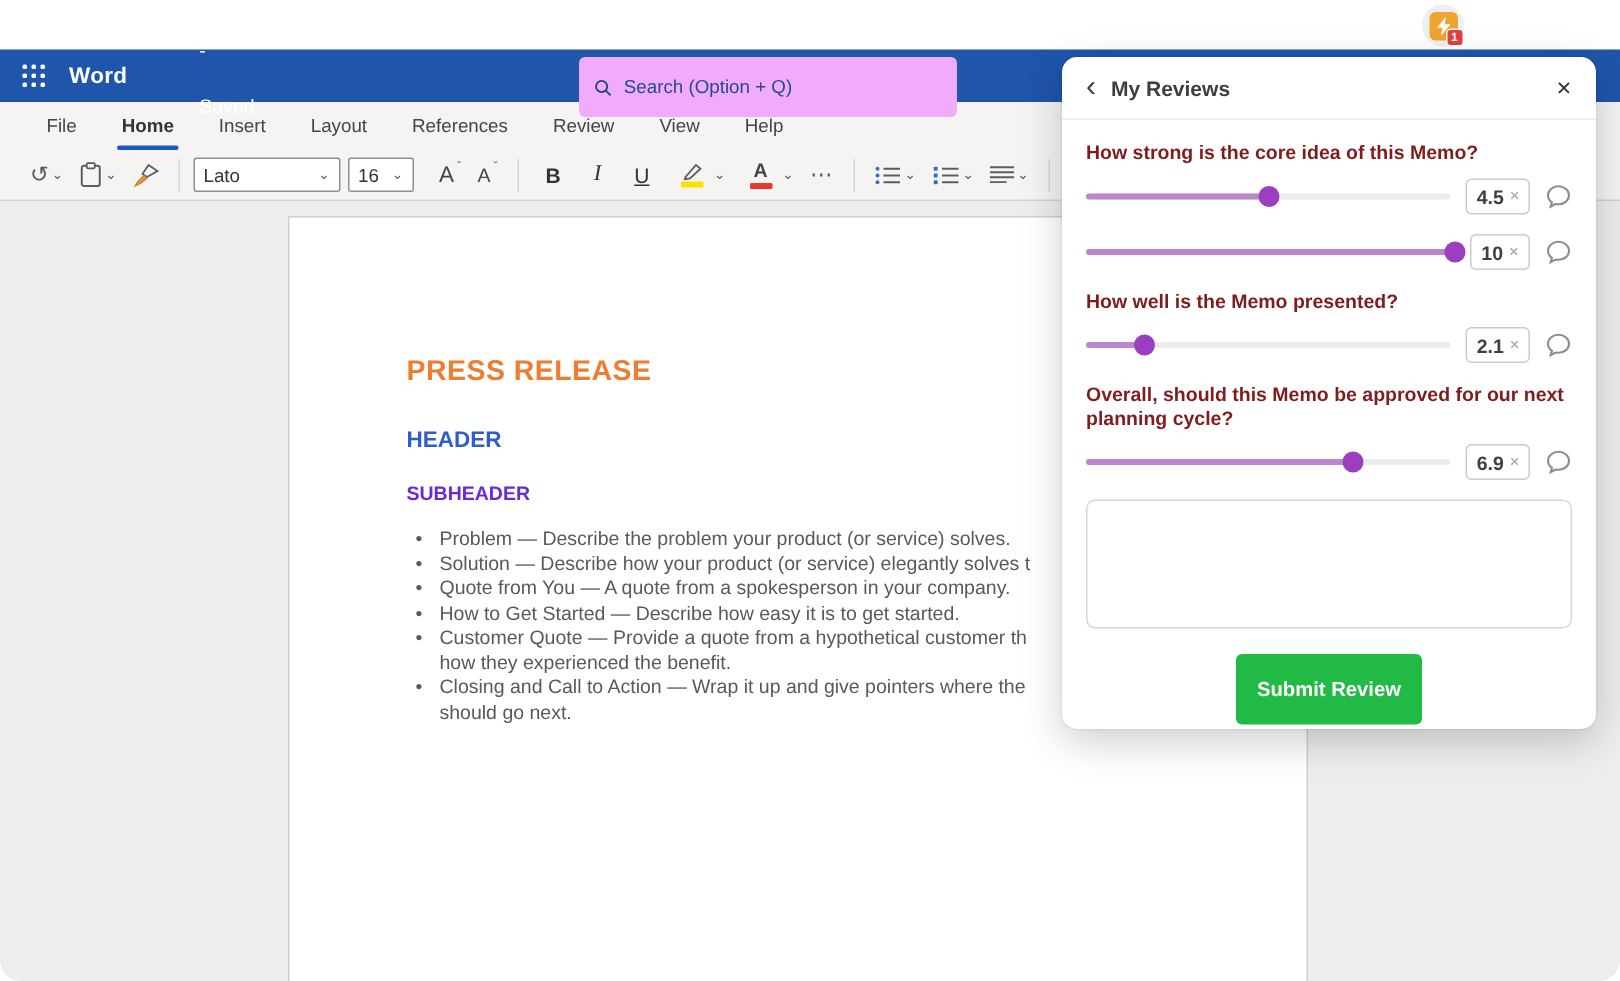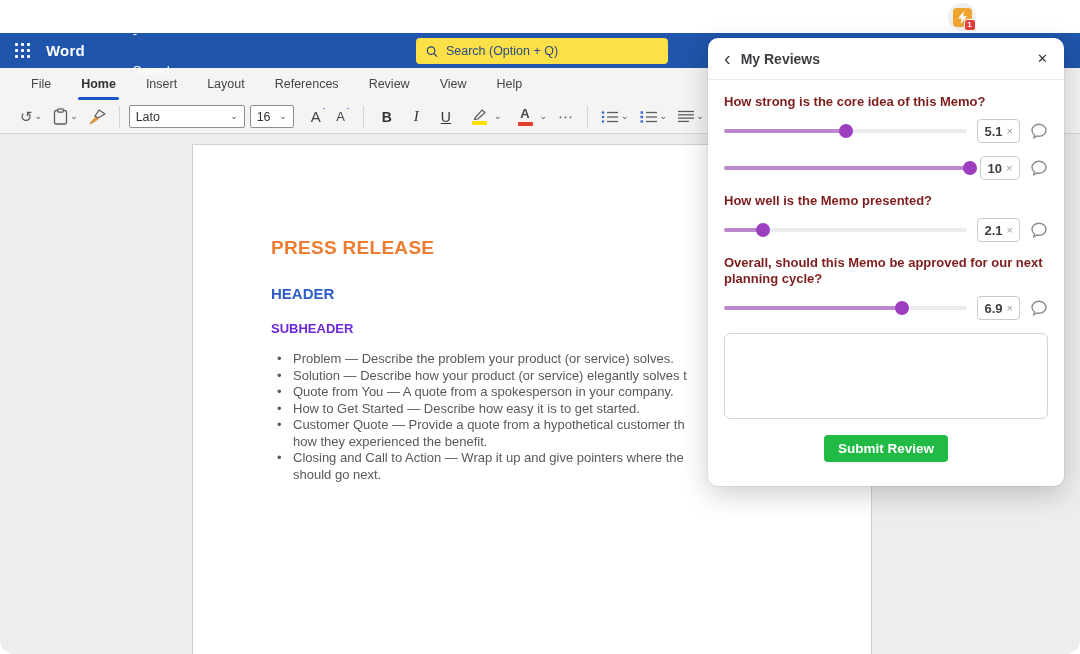--- a/index.html
+++ b/index.html
@@ -14,38 +14,38 @@
   .ext-badge{ position:absolute; right:-4px; bottom:-4px; min-width:12px; height:12px; border-radius:3px; background:#e43e3e; color:#fff; font-size:8px; font-weight:bold; display:flex; align-items:center; justify-content:center; border:1px solid #fff; }
 
   
   .titlebar{ height:35px; background:var(--brand-blue,#1f55ab); display:flex; align-items:center; position:relative; color:#fff; }
   .waffle{ width:46px; height:35px; display:flex; align-items:center; justify-content:center; cursor:pointer; }
   .waffle-grid{ display:grid; grid-template-columns:repeat(3,4px); grid-template-rows:repeat(3,4px); gap:2px; }
   .waffle-grid span{ width:3px; height:3px; background:#fff; border-radius:1px; }
   .app-name{ font-size:15px; font-weight:bold; margin-right:48px; letter-spacing:.2px; }
   .doc-title{ font-size:13px; display:flex; align-items:flex-start; gap:22px; opacity:.97;flex-direction:column; }
   .doc-title .chev{ font-size:11px; margin-left:2px; opacity:.9; }
-  .searchbox{ position:absolute; left:416px; top:5px; width:252px; height:26px; background:#fde047; border-radius:4px; display:flex; align-items:center; padding:0 10px; gap:8px; }
+  .searchbox{ position:absolute; left:386px; top:5px; width:252px; height:40px; background:#f0abfc; border-radius:4px; display:flex; align-items:center; padding:0 10px; gap:8px; }
   .searchbox input{ border:none; outline:none; background:transparent; font-size:12.5px; color:#1f3e78; width:100%; font-family:"Liberation Sans",sans-serif; }
   .searchbox input::placeholder{ color:#2a4a85; opacity:1; }
 
   
   .ribbon-tabs{ height:32px; background:#f5f4f2; display:flex; align-items:stretch; padding-left:16px; }
   .rtab{ position:relative; display:flex; align-items:center; padding:0 15px; font-size:12.5px; color:#454545; cursor:pointer; }
   .rtab.active{ font-weight:bold; color:#333; }
   .rtab.active::after{ content:""; position:absolute; left:12px; right:12px; bottom:0; height:3px; border-radius:2px; background:#1a56c7; }
 
   
   .toolbar{ height:34px; background:#f5f4f2; border-bottom:1px solid #d6d4d2; display:flex; align-items:center; padding-left:16px; gap:3px; }
   .tbtn{ display:flex; align-items:center; gap:2px; padding:3px 4px; border-radius:3px; color:#5c5c5c; cursor:pointer; }
   .tbtn .glyph{ font-size:15px; line-height:1; }
   .chev-s{ font-size:9px; color:#555; line-height:1; }
   .tb-divider{ width:1px; height:22px; background:#d8d6d4; margin:0 6px; }
   .select-box{ display:flex; align-items:center; justify-content:space-between; background:#fff; border:1px solid #8f8f8f; border-radius:2px; height:23px; padding:0 6px; font-size:12.5px; color:#333; cursor:pointer; }
-  .font-box{ width:116px; }
+  .font-box{ width:98px; }
   .size-box{ width:44px; margin-left:2px; }
   .bold-b{ font-weight:800; font-size:14px; color:#333; padding:3px 9px; }
   .italic-i{ font-style:italic; font-family:"Liberation Serif",serif; font-size:15px; color:#333; padding:3px 10px; }
   .under-u{ font-size:14px; text-decoration:underline; color:#333; padding:3px 9px; }
   .letter-stack{ position:relative; display:flex; flex-direction:column; align-items:center; padding:2px 5px; cursor:pointer; }
   .letter-stack .ltr{ font-size:13px; font-weight:bold; color:#444; line-height:1.05; }
   .color-bar{ width:15px; height:4px; margin-top:1px; border-radius:1px; }
   .grow-a{ font-size:15px; font-weight:normal; color:#444; }
   .caret-up,.caret-down{ font-size:8px; color:#2b6bd4; position:relative; top:-6px; }
 
@@ -74,21 +74,21 @@
   .slider{ position:relative; flex:1; height:4px; border-radius:2px; background:#ececf0; }
   .slider-fill{ position:absolute; left:0; top:0; height:4px; border-radius:2px; background:var(--slider-fill,#bb86cc); }
   .slider-handle{ position:absolute; top:-5px; width:14px; height:14px; margin-left:-7px; border-radius:50%; background:var(--slider-handle,#9b3fc0); cursor:pointer; }
   .value-box{ display:flex; align-items:center; justify-content:center; gap:4px; min-width:40px; height:24px; padding:0 6px; border:1px solid #c9cbd0; border-radius:4px; background:#fff; cursor:pointer; }
   .value-box .val{ font-size:13px; font-weight:600; color:#3d3f42; }
   .value-box .clr{ font-size:11px; color:#9a9da1; cursor:pointer; }
   .comment-btn{ width:18px; height:18px; cursor:pointer; flex-shrink:0; display:flex; }
   .feedback-label{ font-size:13px; font-weight:600; color:#54575a; margin:6px 0 10px 0; }
   .feedback-area{ width:100%; height:86px; border:1px solid #d4d6da; border-radius:6px; resize:none; outline:none; font-family:"Liberation Sans",sans-serif; font-size:13px; padding:8px; color:#333; }
   .submit-row{ text-align:center; margin-top:12px; }
-  .submit-btn{ background:var(--green,#21ba45); color:#fff; border:none; border-radius:4px; font-size:13.5px; font-weight:600; padding:6px 14px; cursor:pointer; font-family:"Liberation Sans",sans-serif; }
+  .submit-btn{ background:var(--green,#21ba45); color:#fff; border:none; border-radius:4px; font-size:13.5px; font-weight:600; padding:16px 14px; cursor:pointer; font-family:"Liberation Sans",sans-serif; }
 </style>
 </head>
 <body>
 
 <div class="screen">
 
   <div class="top-strip">
     <div class="ext-wrap">
       <div class="ext-icon">
         <svg width="11" height="13" viewBox="0 0 11 13">
@@ -302,21 +302,21 @@
     <div class="panel-body">
       <div>
   <div class="question">
     <div class="q-label">How strong is the core idea of this Memo?</div>
     <div class="slider-row">
       <div class="slider">
         <div class="slider-fill" style="width: 50%;"></div>
         <div class="slider-handle" style="left: 50%;"></div>
       </div>
       <div class="value-box">
-        <span class="val">5.1</span>
+        <span class="val">4.5</span>
         <span class="clr">×</span>
       </div>
       <span class="comment-btn">
         <svg width="18" height="18" viewBox="0 0 18 18">
           <path d="M9 2.2 C5 2.2 2 4.9 2 8.2 C2 10.1 3 11.8 4.6 12.9 L3.8 15.8 L7 14 C7.6 14.1 8.3 14.2 9 14.2 C13 14.2 16 11.5 16 8.2 C16 4.9 13 2.2 9 2.2 Z" fill="none" stroke="#8a8d91" stroke-width="1.4"></path>
         </svg>
       </span>
     </div>
   </div>
 

